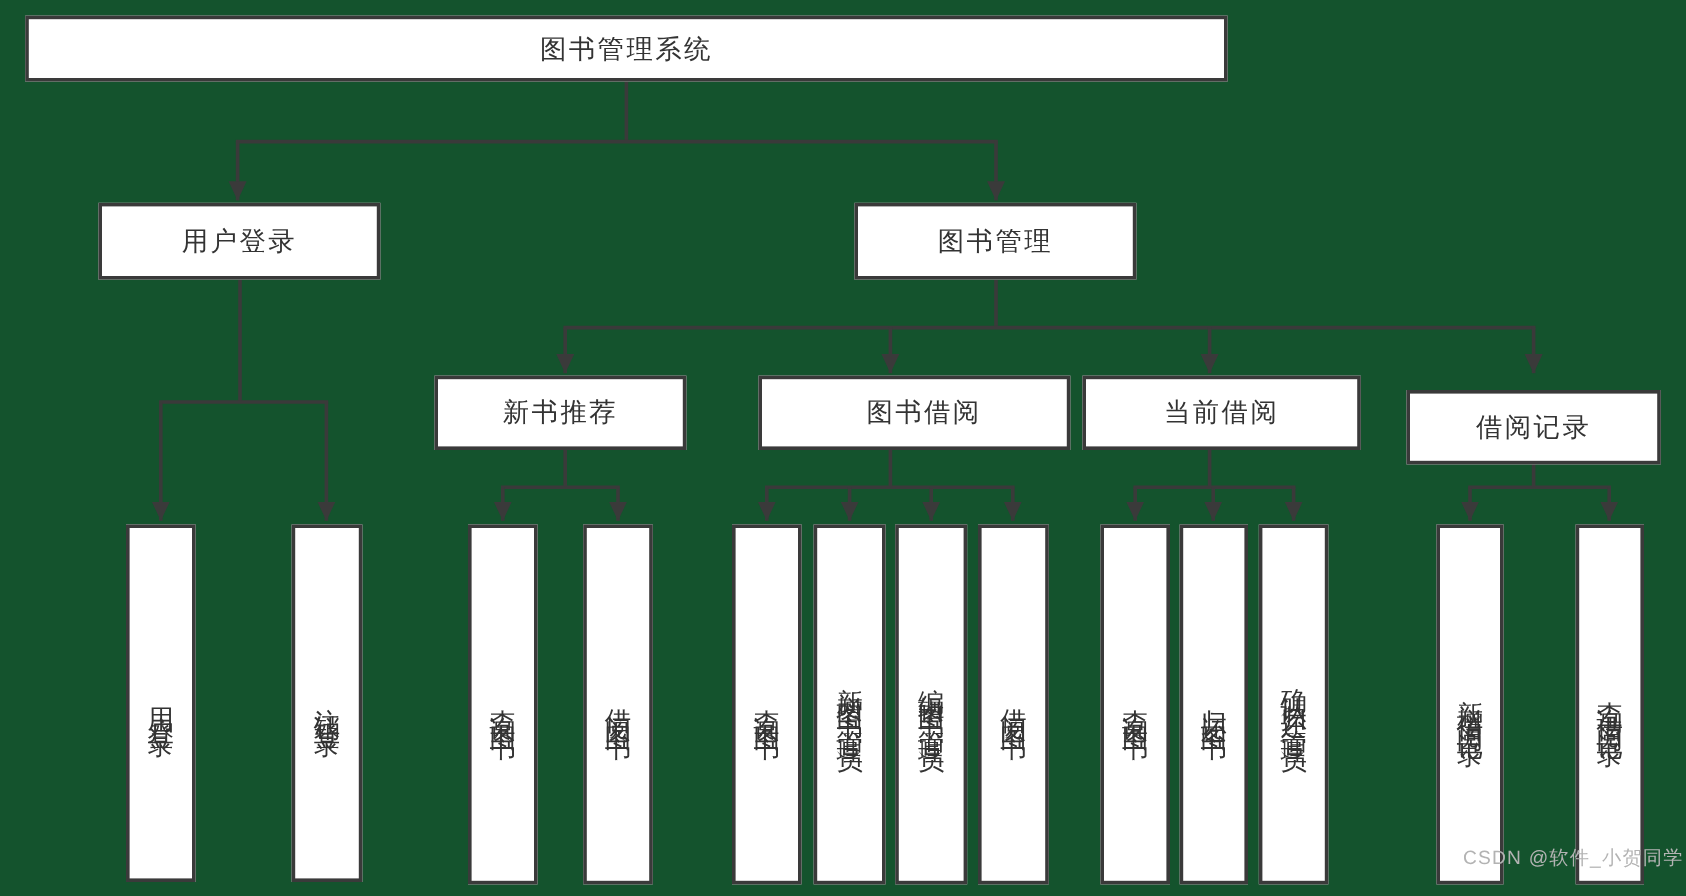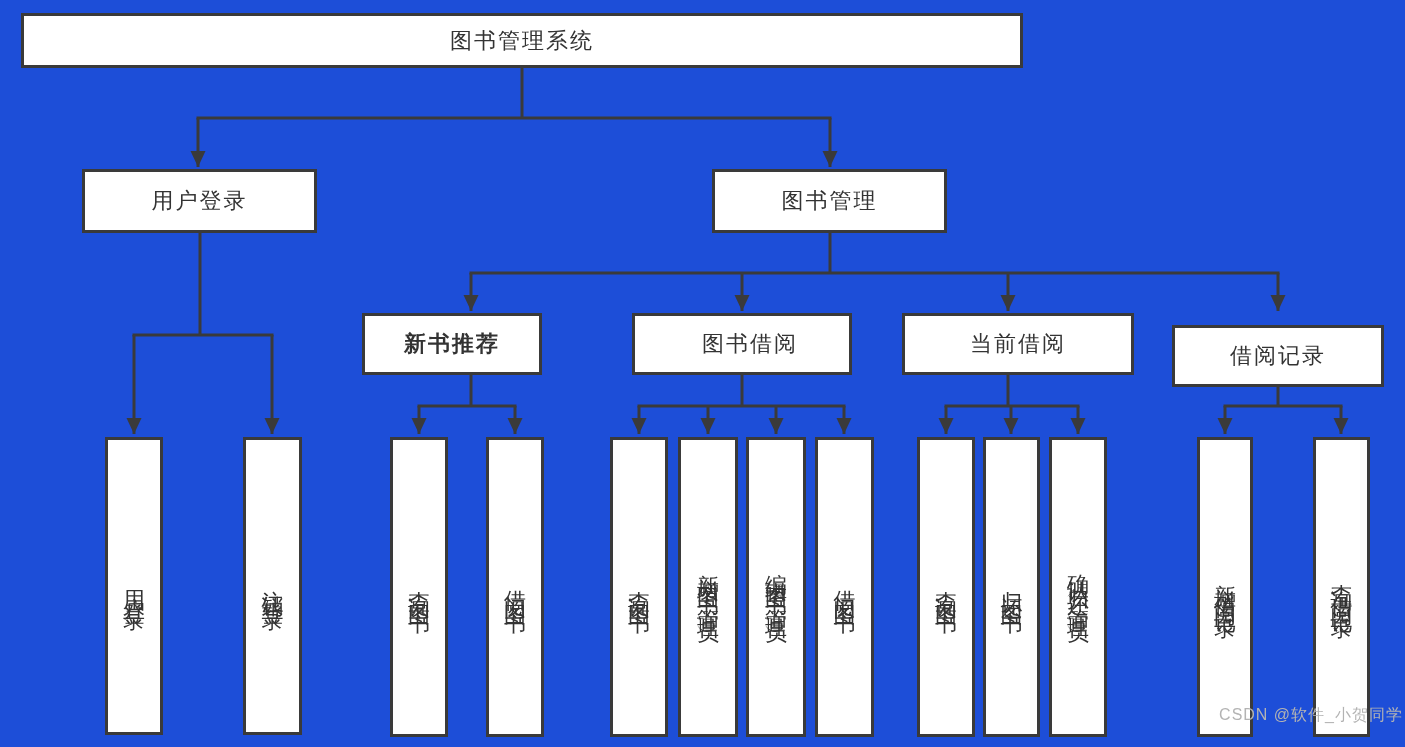--- a/index.html
+++ b/index.html
@@ -1,19 +1,19 @@
 <!DOCTYPE html>
 <html><head>
 <meta charset="utf-8">
 <style>
   html,body{margin:0;padding:0;background:#ffffff;}
   #stage{
     position:relative;
     width:1405px;height:747px;
-    background:#1d4ed8;
+    background:#14532d;
     font-family:"Liberation Sans", sans-serif;
     overflow:hidden;
   }
   #connectors{position:absolute;left:0;top:0;width:1405px;height:747px;}
   .node{
     position:absolute;
     box-sizing:border-box;
     border:3px solid #3a3a3a;
     background:#ffffff;
     display:flex;
@@ -101,24 +101,24 @@
     <span>图书管理系统</span>
   </div>
 
   <div class="node" style="left:82px;top:169px;width:235px;height:64px;">
     <span>用户登录</span>
   </div>
   <div class="node" style="left:712px;top:169px;width:235px;height:64px;">
     <span>图书管理</span>
   </div>
 
-  <div class="node" style="left:362px;top:313px;width:180px;height:62px;font-weight:bold;">
+  <div class="node" style="left:362px;top:313px;width:210px;height:62px;">
     <span>新书推荐</span>
   </div>
-  <div class="node" style="left:632px;top:313px;width:220px;height:62px;padding-left:16px;">
+  <div class="node" style="left:632px;top:313px;width:260px;height:62px;padding-left:16px;">
     <span>图书借阅</span>
   </div>
   <div class="node" style="left:902px;top:313px;width:232px;height:62px;">
     <span>当前借阅</span>
   </div>
   <div class="node" style="left:1172px;top:313px;width:212px;height:62px;margin-top:12px;">
     <span>借阅记录</span>
   </div>
 
   <div class="node leaf" style="left:105px;top:437px;width:58px;height:298px;">

